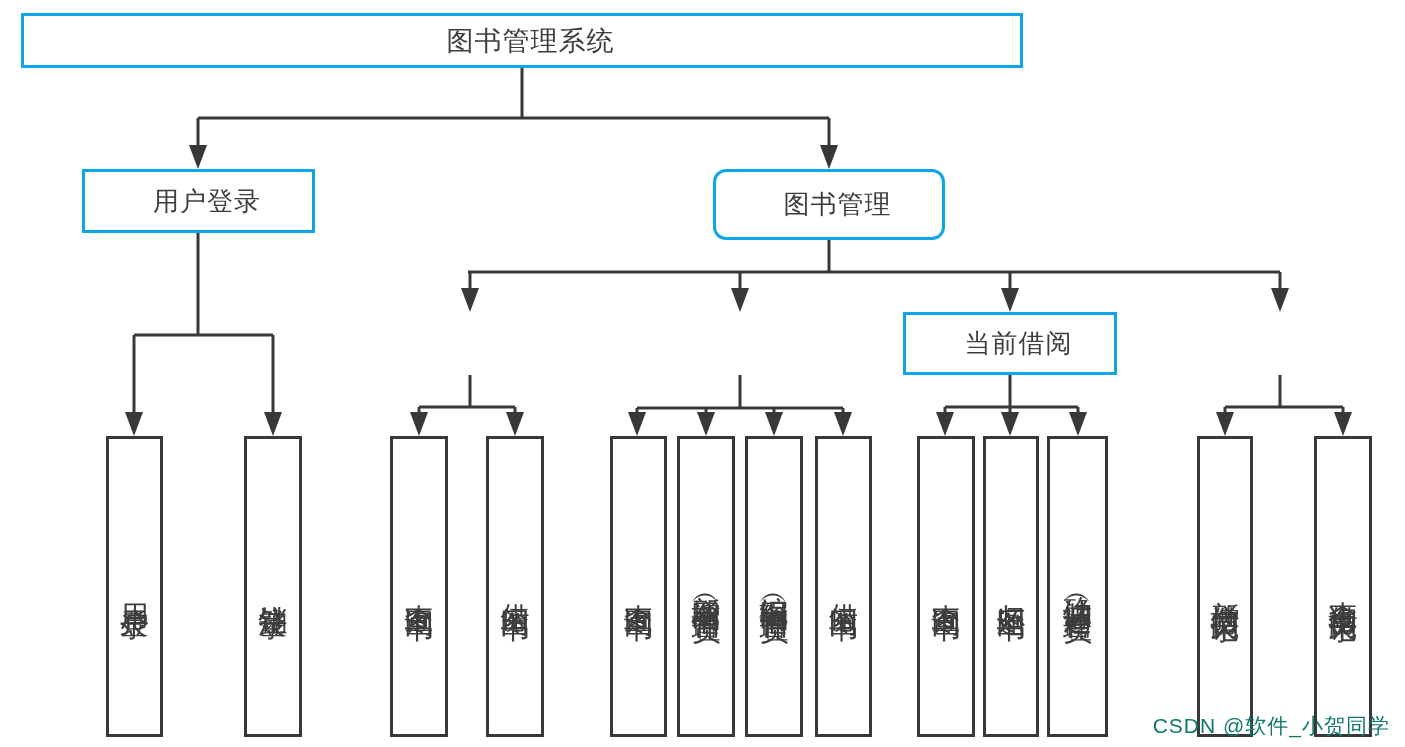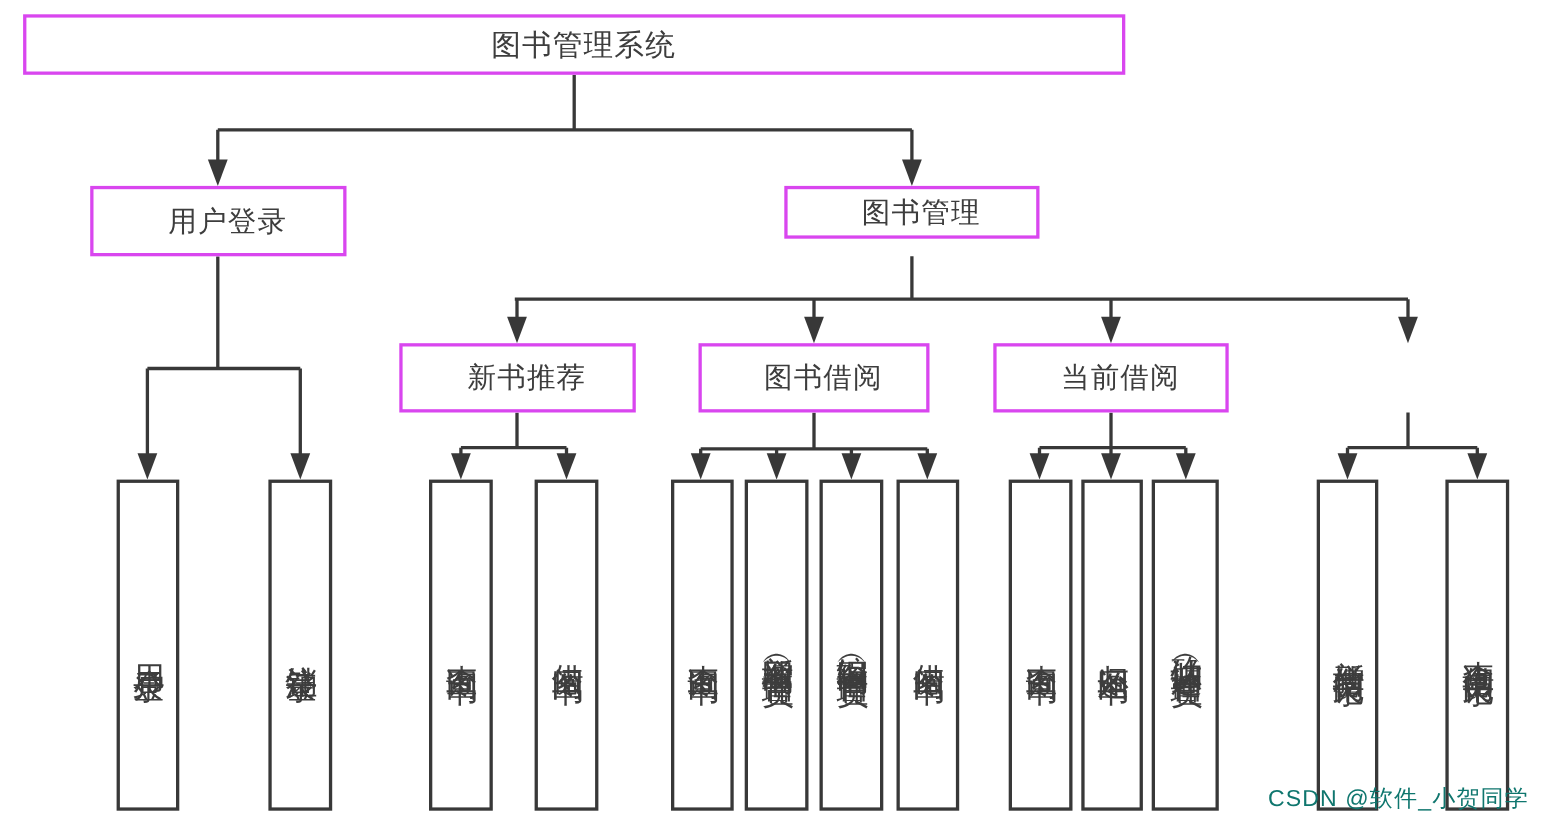--- a/index.html
+++ b/index.html
@@ -12,21 +12,21 @@
     overflow: hidden;
   }
   .connectors {
     position: absolute;
     left: 0; top: 0;
     width: 1405px; height: 747px;
   }
   .hbox {
     position: absolute;
     box-sizing: border-box;
-    border: 3px solid #d946ef;
+    border: 3px solid #0ea5e9;
     background: #ffffff;
     display: flex;
     align-items: center;
     justify-content: center;
     padding-left: 17px;
   }
   .hlabel {
     font-size: 26px;
     color: #3d3d3d;
     letter-spacing: 1px;
@@ -131,30 +131,24 @@
     </g>
   </svg>
 
   <div class="hbox root" style="left:21px; top:13px; width:1002px; height:55px;">
     <span class="hlabel">图书管理系统</span>
   </div>
 
   <div class="hbox" style="left:82px; top:169px; width:233px; height:64px;">
     <span class="hlabel">用户登录</span>
   </div>
-  <div class="hbox" style="left:713px; top:169px; width:232px; height:48px;">
+  <div class="hbox" style="left:713px; top:169px; width:232px; height:71px;border-radius:13px;">
     <span class="hlabel">图书管理</span>
   </div>
 
-  <div class="hbox" style="left:363px; top:312px; width:215px; height:63px;">
-    <span class="hlabel">新书推荐</span>
-  </div>
-  <div class="hbox" style="left:635px; top:312px; width:210px; height:63px;">
-    <span class="hlabel">图书借阅</span>
-  </div>
   <div class="hbox" style="left:903px; top:312px; width:214px; height:63px;">
     <span class="hlabel">当前借阅</span>
   </div>
 
   <div class="vbox" style="left:106px; width:57px;">
     <span class="vlabel">用户登录</span>
   </div>
   <div class="vbox" style="left:244px; width:58px;">
     <span class="vlabel">注销登录</span>
   </div>

